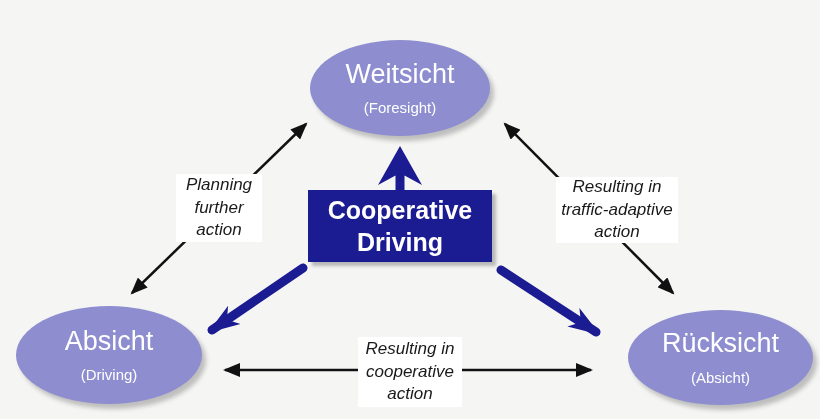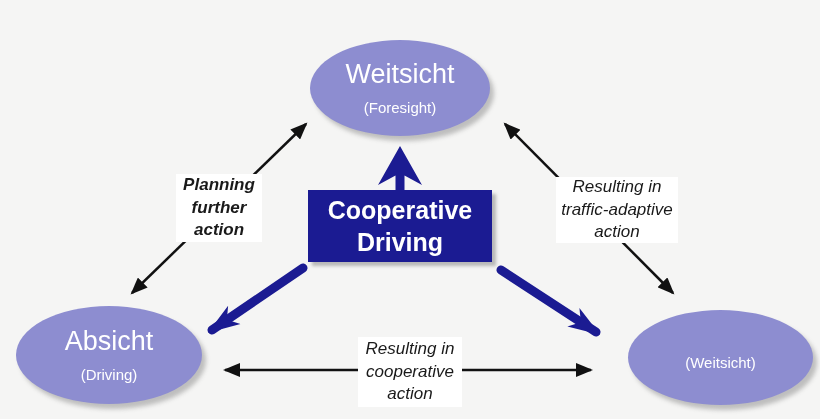--- a/index.html
+++ b/index.html
@@ -8,21 +8,21 @@
     background:#f5f5f4;
     font-family:"Liberation Sans", sans-serif;
   }
   .arrow-layer{position:absolute;left:0;top:0;width:820px;height:419px;}
   .edge-label{
     position:absolute;background:#ffffff;color:#1a1a1a;
     font-style:italic;font-size:17px;line-height:1.32;
     display:flex;align-items:center;justify-content:center;
     text-align:center;white-space:pre-line;
   }
-  #label-left{left:176px;top:174px;width:86px;height:68px;font-weight:bold;}
+  #label-left{left:176px;top:174px;width:86px;height:68px;}
   #label-right{left:556px;top:177px;width:122px;height:66px;}
   #label-bottom{left:358px;top:337px;width:104px;height:70px;}
   .node{
     position:absolute;border-radius:50%;
     background:#8d8dd0;color:#ffffff;
     display:flex;flex-direction:column;align-items:center;justify-content:center;
     text-align:center;
     box-shadow:4px 5px 4px rgba(125,125,125,0.45);
   }
   #node-weitsicht{left:310px;top:40px;width:180px;height:96px;}
@@ -75,19 +75,20 @@
 
   <div class="node" id="node-weitsicht">
     <span class="node-title">Weitsicht</span>
     <span class="node-sub">(Foresight)</span>
   </div>
   <div class="node" id="node-absicht">
     <span class="node-title">Absicht</span>
     <span class="node-sub">(Driving)</span>
   </div>
   <div class="node" id="node-ruecksicht">
-    <span class="node-sub">(Weitsicht)</span>
+    <span class="node-title">Rücksicht</span>
+    <span class="node-sub">(Absicht)</span>
   </div>
 
   <div class="center-box">Cooperative
 Driving</div>
 
 </div>
 
 </body></html>

